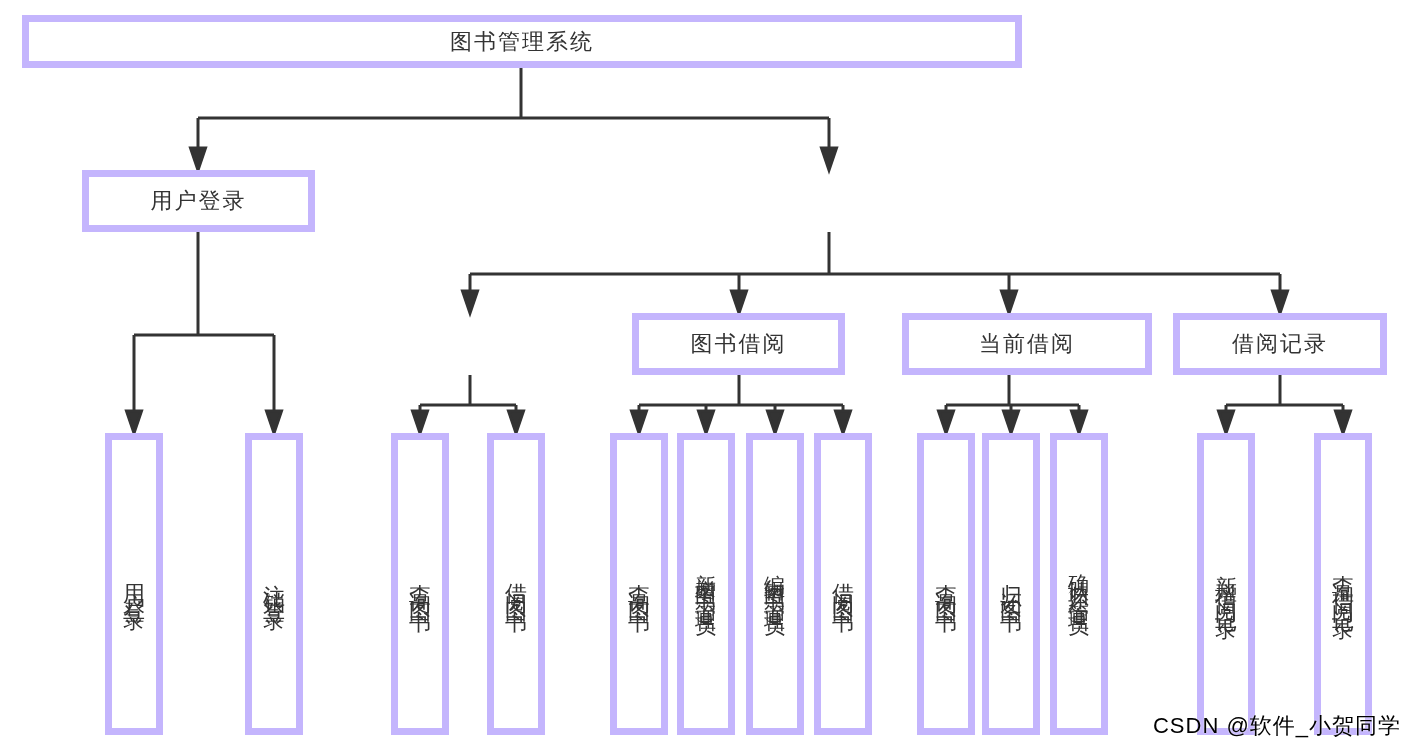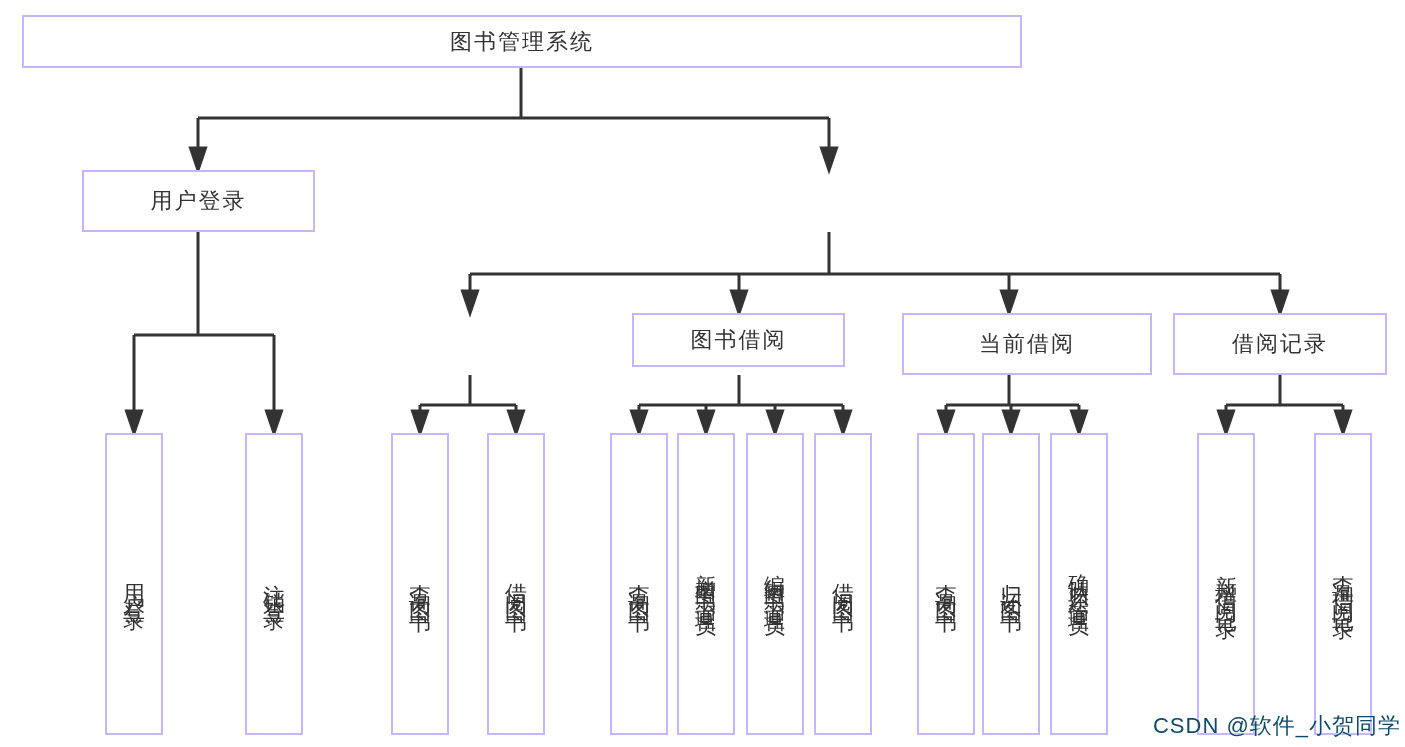--- a/index.html
+++ b/index.html
@@ -10,40 +10,40 @@
     background:#ffffff;
     overflow:hidden;
   }
   #connectors {
     position:absolute; left:0; top:0; width:1405px; height:747px;
     pointer-events:none;
   }
   .node {
     position:absolute;
     background:#ffffff;
-    border:2px solid #c4b5fd;
+    border:7px solid #c4b5fd;
     box-sizing:border-box;
     display:flex;
     align-items:center;
     justify-content:center;
     color:#333333;
     font-size:22px;
   }
   .node.h span { letter-spacing:2px; white-space:nowrap; }
   .node.v span {
     writing-mode:vertical-rl;
     text-orientation:mixed;
     letter-spacing:9px;
     line-height:1;
   }
   .node.v.tight span { letter-spacing:6px; font-size:21px; }
   #watermark {
     position:absolute;
     right:4px; bottom:6px;
-    color:#0c4a6e;
+    color:#000000;
     font-size:22px;
     letter-spacing:1px;
     text-shadow:0 0 2px #ffffff;
     z-index:5;
     white-space:nowrap;
   }
 </style>
 </head>
 <body>
 
@@ -126,21 +126,21 @@
   </svg>
 
   <div class="node h" style="left:22px;top:15px;width:1000px;height:53px">
     <span>图书管理系统</span>
   </div>
 
   <div class="node h" style="left:82px;top:170px;width:233px;height:62px">
     <span>用户登录</span>
   </div>
 
-  <div class="node h" style="left:632px;top:313px;width:213px;height:54px">
+  <div class="node h" style="left:632px;top:313px;width:213px;height:62px">
     <span>图书借阅</span>
   </div>
   <div class="node h" style="left:902px;top:313px;width:250px;height:62px">
     <span>当前借阅</span>
   </div>
   <div class="node h" style="left:1173px;top:313px;width:214px;height:62px">
     <span>借阅记录</span>
   </div>
 
   <div class="node v" style="left:105px;top:433px;width:58px;height:302px">

